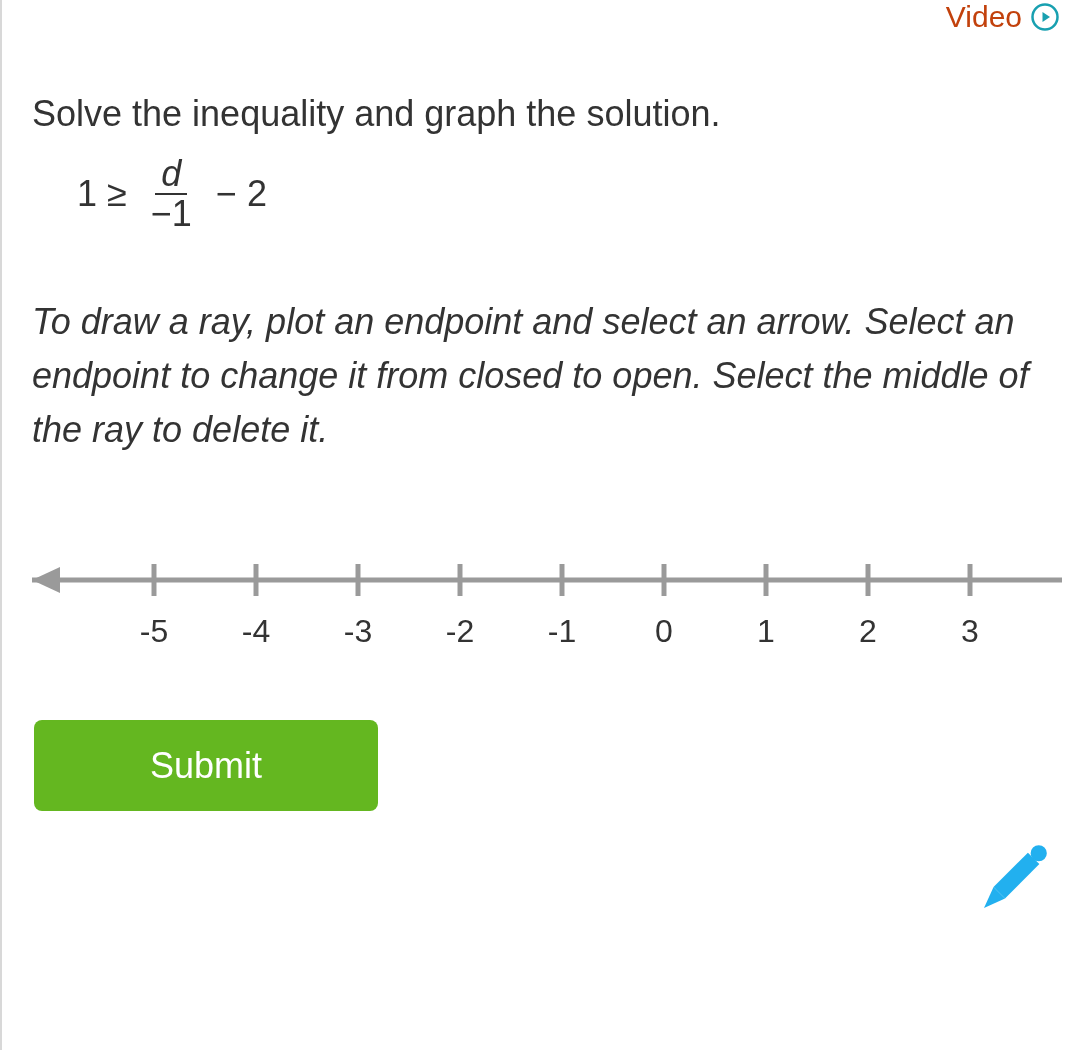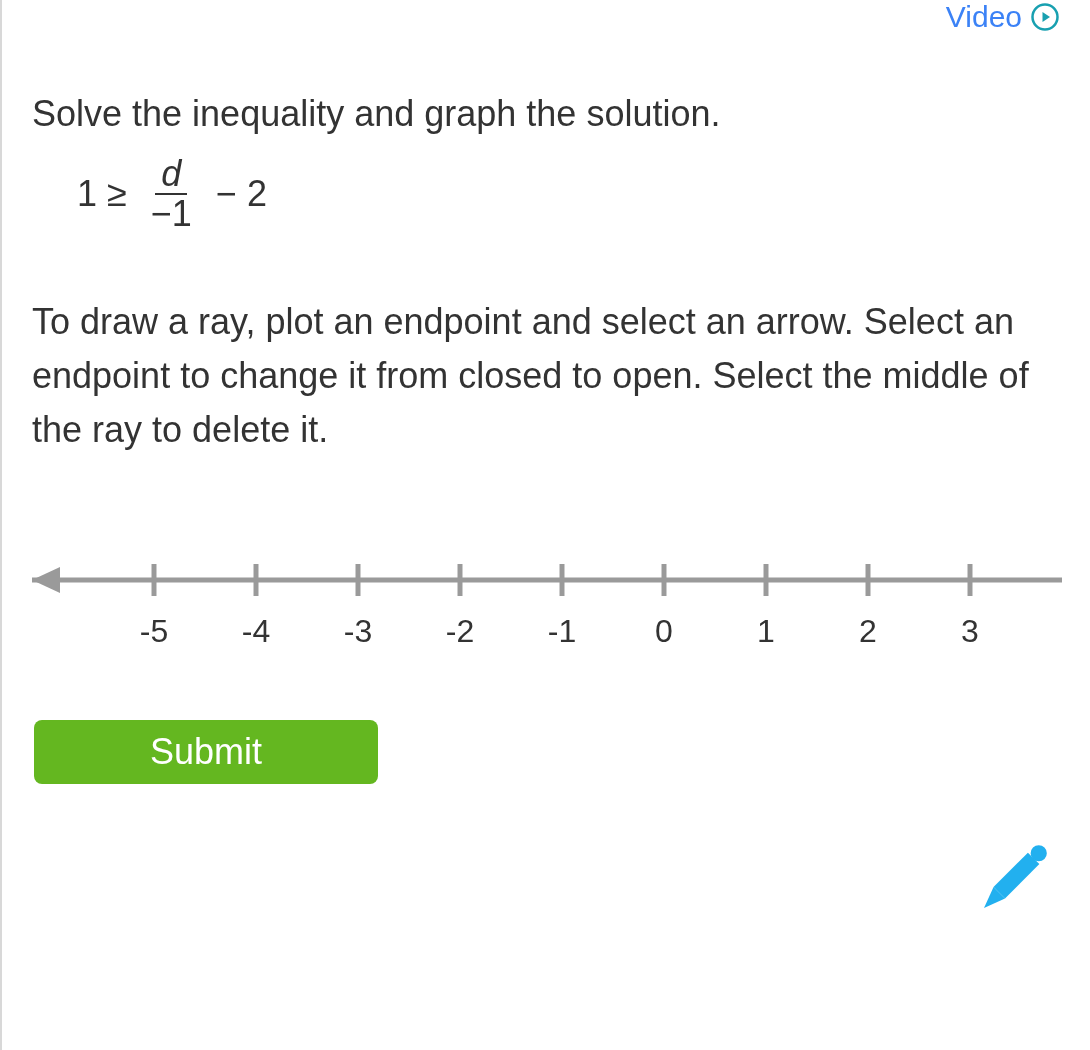--- a/index.html
+++ b/index.html
@@ -1,31 +1,31 @@
 <!DOCTYPE html>
 <html><head>
 <meta charset="utf-8">
 <style>
   * { box-sizing: border-box; margin: 0; padding: 0; }
   html, body { width: 1090px; height: 1050px; font-family: Verdana, Geneva, sans-serif; background: #fff; color: #333; }
   .page { position: relative; width: 1090px; height: 1050px; border-left: 2px solid #d8d8d8; padding: 0; }
-  .video-link { position: absolute; top: 0; right: 30px; display: flex; align-items: center; gap: 8px; color: #3b82f6; font-size: 30px; cursor: pointer; }
+  .video-link { position: absolute; top: 0; right: 30px; display: flex; align-items: center; gap: 8px; color: #c2410c; font-size: 30px; cursor: pointer; }
   .video-link svg { width: 30px; height: 30px; }
   .prompt { position: absolute; top: 60px; left: 30px; right: 30px; font-size: 36px; font-weight: 400; color: #333; margin-top: 33px; }
   .inequality { position: absolute; top: 155px; left: 75px; font-size: 36px; display: flex; align-items: center; gap: 10px; }
   .frac { display: inline-flex; flex-direction: column; align-items: center; font-style: italic; margin: 0 8px; line-height: 1.05; }
   .frac .num { border-bottom: 2px solid #333; padding: 0 6px; }
   .frac .den { padding: 0 6px; font-style: normal; }
-  .instructions { position: absolute; top: 295px; left: 30px; right: 30px; font-size: 36px; line-height: 1.5; color: #333; }
+  .instructions { position: absolute; top: 295px; left: 30px; right: 30px; font-size: 36px; font-style: italic; line-height: 1.5; color: #333; }
   .numberline-wrap { position: absolute; top: 545px; left: 30px; width: 1030px; height: 130px; cursor: crosshair; }
   .numberline-wrap svg { width: 100%; height: 100%; }
   .tick-label { font-size: 32px; fill: #333; text-anchor: middle; font-family: Verdana, Geneva, sans-serif; }
   .axis { stroke: #9a9a9a; stroke-width: 5; }
   .tick { stroke: #9a9a9a; stroke-width: 5; }
-  .submit-btn { position: absolute; top: 720px; left: 32px; width: 344px; height: 64px; background: #64b720; color: #fff; font-size: 36px; border: none; border-radius: 8px; cursor: pointer; display: flex; align-items: center; justify-content: center; }
+  .submit-btn { position: absolute; top: 720px; left: 32px; width: 344px; height: 91px; background: #64b720; color: #fff; font-size: 36px; border: none; border-radius: 8px; cursor: pointer; display: flex; align-items: center; justify-content: center; }
   .scratchpad { position: absolute; bottom: 120px; right: 28px; width: 100px; height: 100px; cursor: pointer; display: flex; align-items: center; justify-content: center; }
   .scratchpad svg { width: 90px; height: 90px; }
 </style>
 </head>
 <body>
 
 <div class="page">
 
   <div class="video-link">
     <span>Video</span>

